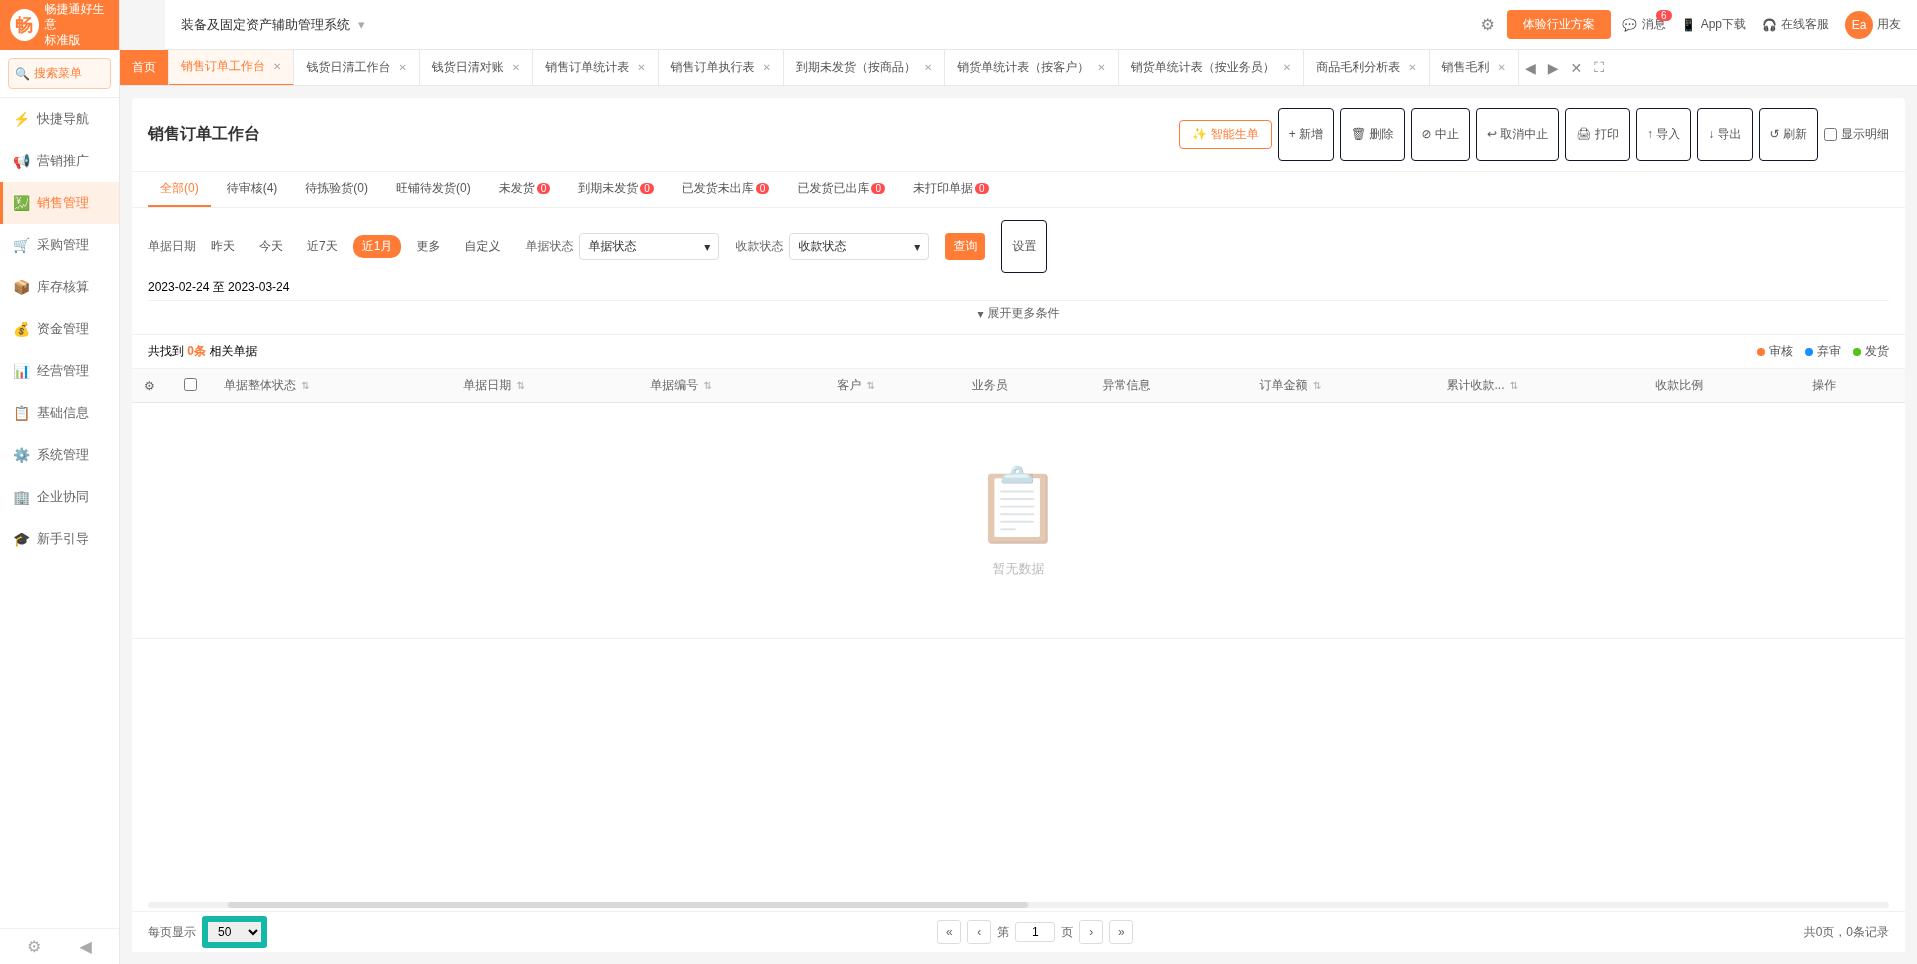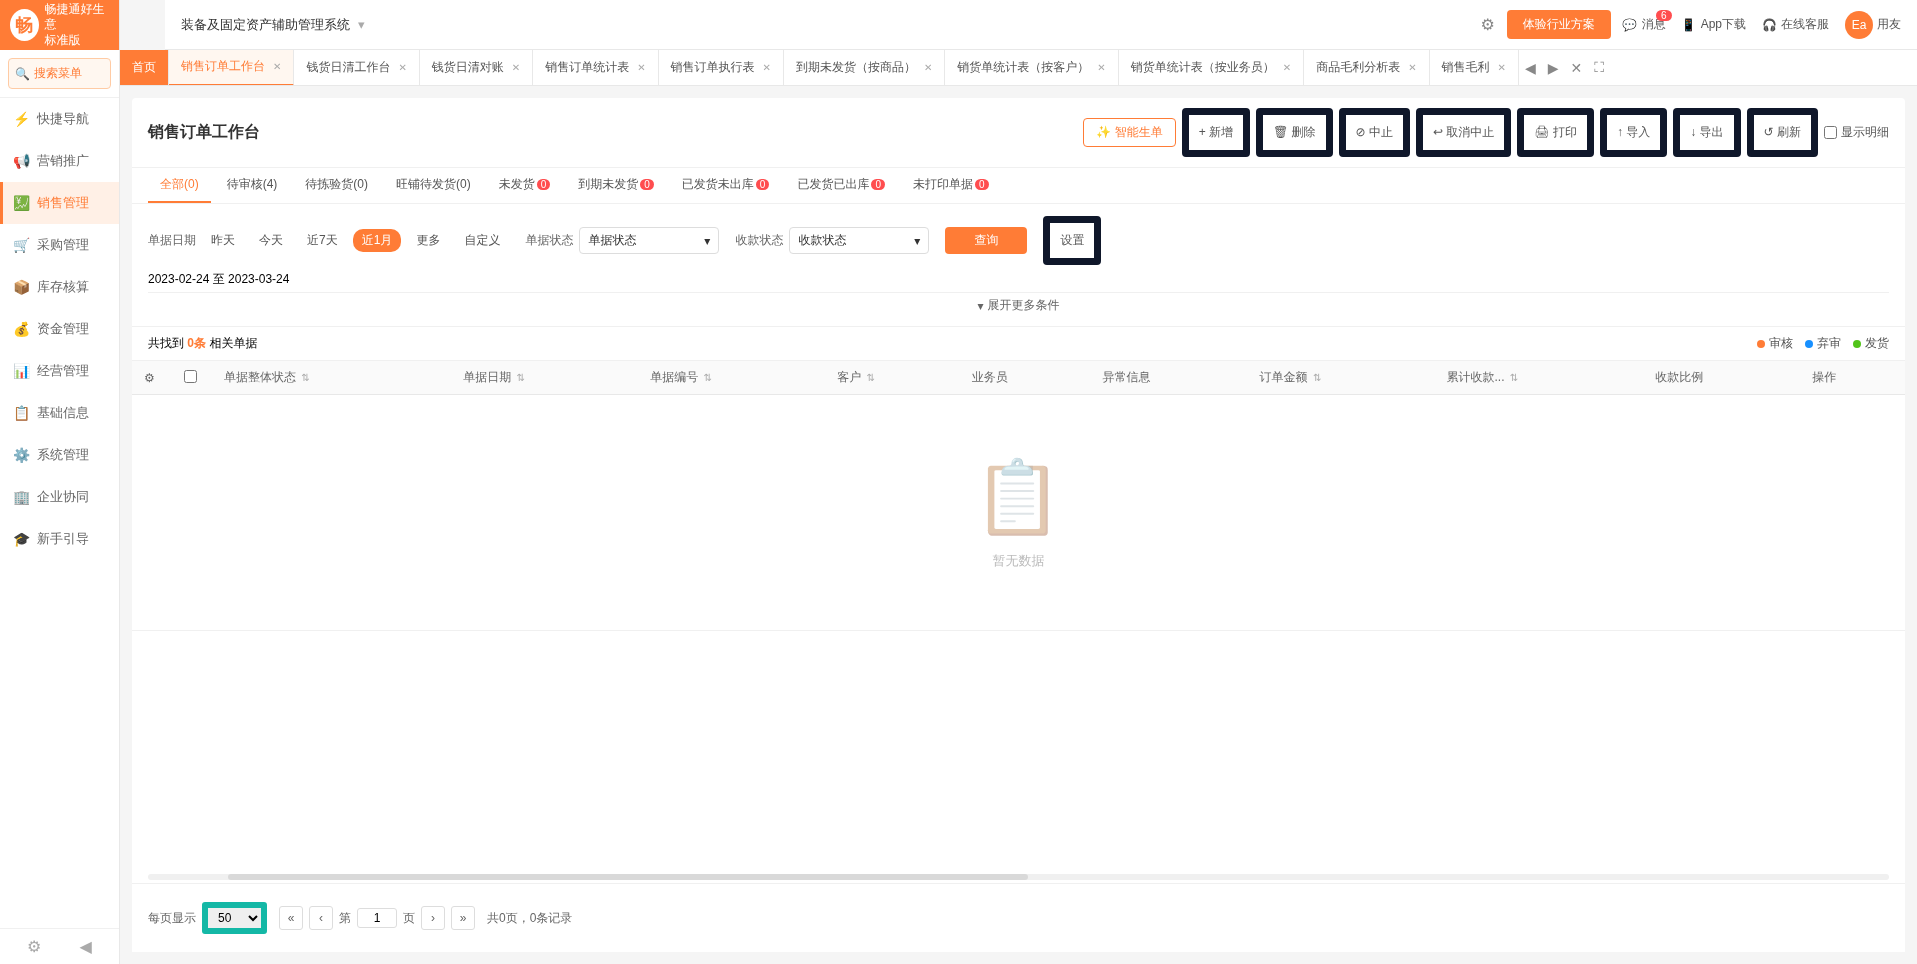--- a/index.html
+++ b/index.html
@@ -40,21 +40,21 @@
     .tab-nav-btn { padding: 0 6px; color: #888; cursor: pointer; font-size: 14px; flex-shrink: 0; }
 
     
     .content { flex: 1; display: flex; flex-direction: column; overflow: hidden; background: #f5f5f5; padding: 12px; }
 
     
     .page-header { background: #fff; padding: 10px 16px; border-radius: 4px 4px 0 0; display: flex; align-items: center; justify-content: space-between; border-bottom: 1px solid #f0f0f0; }
     .page-title { font-size: 16px; font-weight: bold; color: #333; }
     .page-actions { display: flex; align-items: center; gap: 6px; }
     .btn-smart { padding: 5px 12px; background: #fff; border: 1px solid #ff7c36; color: #ff7c36; border-radius: 4px; cursor: pointer; font-size: 12px; display: flex; align-items: center; gap: 4px; }
-    .btn-action { padding: 9px 10px; background: #fff; border: 7px solid #0f172a; color: #555; border-radius: 4px; cursor: pointer; font-size: 12px; display: flex; align-items: center; gap: 4px; }
+    .btn-action { padding: 17px 10px; background: #fff; border: 1px solid #0f172a; color: #555; border-radius: 4px; cursor: pointer; font-size: 12px; display: flex; align-items: center; gap: 4px; }
     .btn-orange { background: #ff7c36; color: #fff; border: none; }
     .checkbox-show { display: flex; align-items: center; gap: 4px; color: #555; font-size: 12px; cursor: pointer; }
 
     
     .sub-tabs { background: #fff; padding: 0 16px; display: flex; align-items: center; gap: 4px; border-bottom: 1px solid #f0f0f0; }
     .sub-tab { padding: 8px 12px; cursor: pointer; color: #555; font-size: 12px; border-bottom: 2px solid transparent; white-space: nowrap; }
     .sub-tab.active { color: #ff7c36; border-bottom: 2px solid #ff7c36; }
     .sub-tab .badge-red { background: #ff4d4f; color: #fff; border-radius: 10px; padding: 0 4px; font-size: 10px; margin-left: 2px; }
 
     
@@ -84,21 +84,21 @@
     td { border-bottom: 1px solid #f0f0f0; padding: 8px 12px; font-size: 12px; color: #333; }
     .sort-icon { color: #aaa; font-size: 10px; margin-left: 2px; cursor: pointer; }
     .th-checkbox { width: 40px; }
     .th-setting { width: 40px; }
 
     
     .empty-state { display: flex; flex-direction: column; align-items: center; justify-content: center; padding: 60px; color: #aaa; }
     .empty-text { font-size: 13px; color: #bbb; }
 
     
-    .table-footer { background: #fff; padding: 18px 16px; display: flex; align-items: center; justify-content: flex-start; gap: 12px; border-top: 1px solid #f0f0f0; }
+    .table-footer { background: #fff; padding: 4px 16px; display: flex; align-items: center; justify-content: space-between; gap: 12px; border-top: 1px solid #f0f0f0; }
     .pagination-info { font-size: 12px; color: #666; display: flex; align-items: center; gap: 6px; }
     .pagination-select { padding: 2px 6px; border: 6px solid #14b8a6; border-radius: 3px; font-size: 12px; }
     .pagination-btn { width: 24px; height: 24px; border: 1px solid #ddd; border-radius: 3px; background: #fff; cursor: pointer; display: flex; align-items: center; justify-content: center; font-size: 12px; color: #666; }
     .pagination-btn:disabled { color: #ccc; cursor: not-allowed; }
     .pagination-input { width: 40px; padding: 2px 6px; border: 1px solid #ddd; border-radius: 3px; font-size: 12px; text-align: center; }
     .scrollbar-area { height: 12px; background: #fff; display: flex; align-items: center; padding: 0 16px; }
     .scrollbar-track { flex: 1; height: 6px; background: #f0f0f0; border-radius: 3px; }
     .scrollbar-thumb { width: 800px; height: 6px; background: #d9d9d9; border-radius: 3px; margin-left: 80px; }
   </style>
 </head>
@@ -304,21 +304,21 @@
             <span>▾</span>
           </div>
         </div>
         <div class="filter-item">
           <span class="filter-label">收款状态</span>
           <div class="filter-select" style="width:140px;">
             <span>收款状态</span>
             <span>▾</span>
           </div>
         </div>
-        <button class="btn-action btn-orange" style="padding: 5px 29px;">查询</button>
+        <button class="btn-action btn-orange" style="padding: 5px 8px;">查询</button>
         <button class="btn-action">设置</button>
       </div>
       <div class="filter-row" style="margin-top: 6px;">
         <span class="filter-date-range">2023-02-24 至 2023-03-24</span>
       </div>
       <div style="display:flex; justify-content: center; margin-top: 4px; border-top: 1px solid #f0f0f0; padding-top: 4px;">
         <div class="filter-expand">
           <span>▾</span>
           <span>展开更多条件</span>
         </div>

